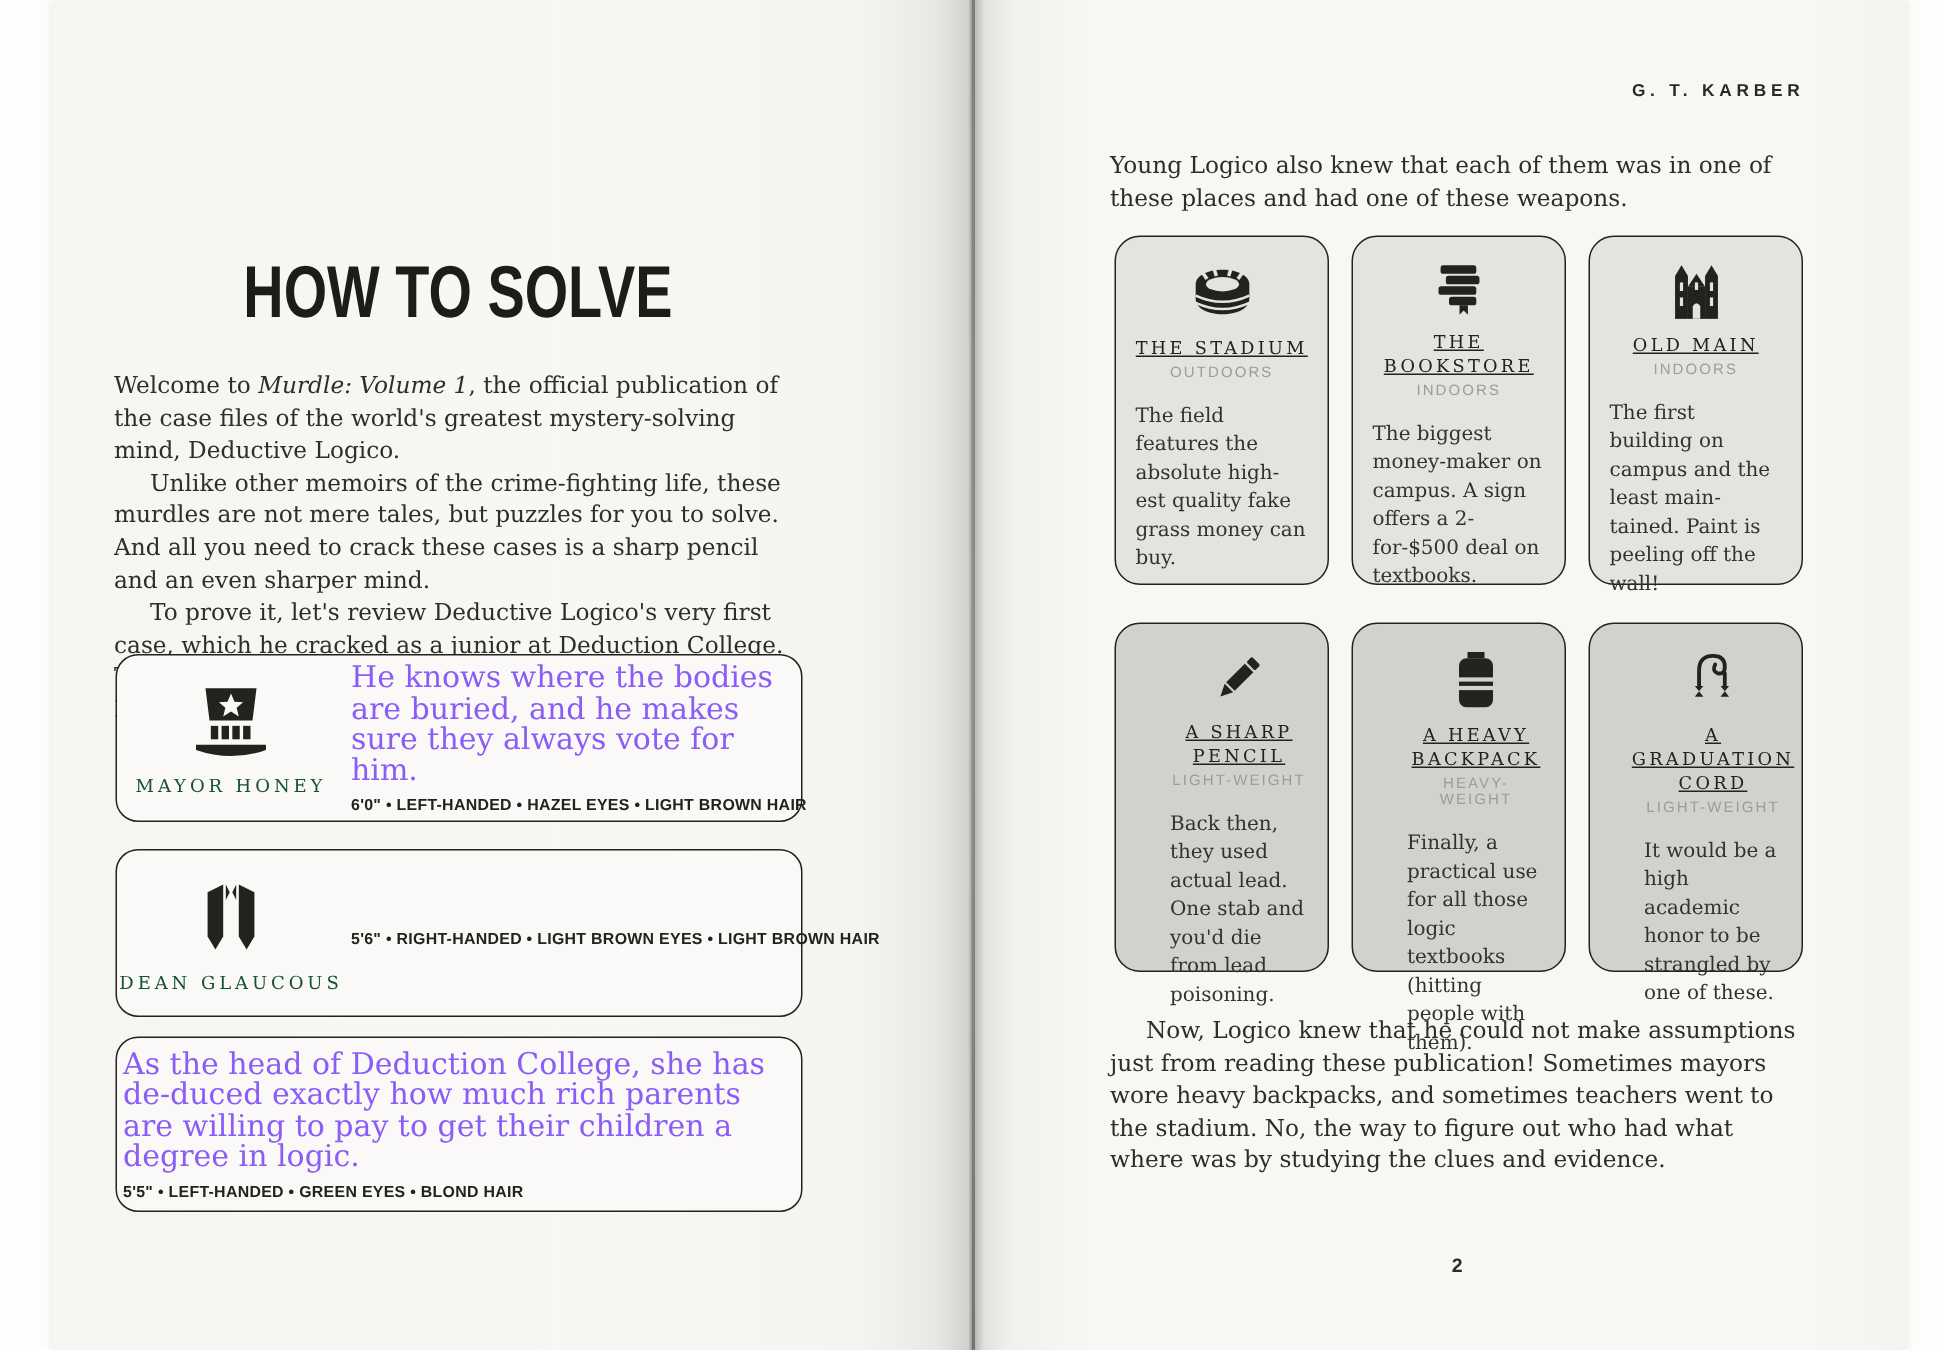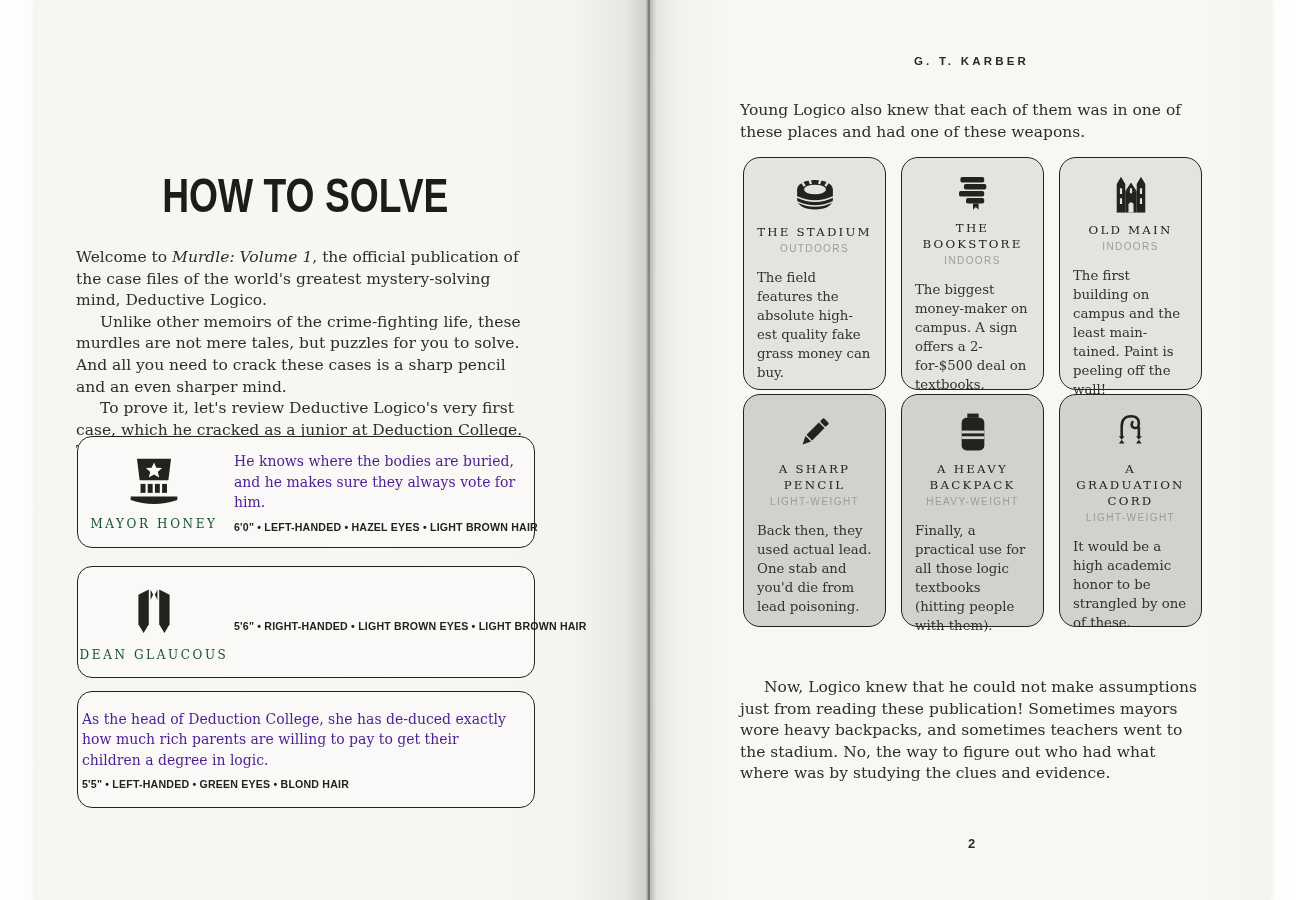--- a/index.html
+++ b/index.html
@@ -64,32 +64,32 @@
   .suspect-left {
     width:152px; flex:0 0 152px;
     display:flex; flex-direction:column; align-items:center; justify-content:center;
     gap:7px; padding-top:4px;
   }
   .suspect-name {
     font-size:12px; letter-spacing:2.6px; color:#14532d;
     text-align:center; line-height:16px; font-weight:500;
   }
   .suspect-right { flex:1; padding-right:22px; padding-left:4px; }
-  .suspect-desc { font-size:14px; line-height:20.5px; color:#4c1d95; }
+  .suspect-desc { font-size:20px; line-height:20.5px; color:#8b5cf6; }
   .suspect-stats {
     margin-top:8px;
     font-family:"Liberation Sans", sans-serif;
     font-weight:bold; font-size:10.6px; letter-spacing:0.2px; color:#23221f;
     white-space:nowrap;
   }
 
   
   .running-head {
     position:absolute; left:90px; width:463px; top:55px;
-    text-align:center;
+    text-align:right;
     font-family:"Liberation Sans", sans-serif;
     font-weight:bold; font-size:11.5px; letter-spacing:3.2px; color:#2a2927;
   }
   .rp-intro {
     position:absolute; left:90px; width:468px; top:100px;
     font-size:15.5px; line-height:21.6px; color:#2e2d2b;
   }
   .rp-closing {
     position:absolute; left:90px; width:468px; top:677px;
     font-size:15.5px; line-height:21.6px; color:#2e2d2b;
@@ -103,27 +103,27 @@
   }
 
   .tile {
     position:absolute; width:143px; height:233px;
     border:1.6px solid #23221f; border-radius:17px;
     padding:17px 13px 0 13px;
     display:flex; flex-direction:column; align-items:center;
   }
   .tile.place  { background:#e4e3e0; }
   .tile.weapon { background:#d2d1ce; }
-  .tile-r1 { top:157px; } .tile-r2 { top:394px; }
+  .tile-r1 { top:157px; } .tile-r2 { top:415px;padding-left:36px; }
   .tile-c1 { left:93px; } .tile-c2 { left:251px; } .tile-c3 { left:409px; }
   .tile-icon { height:40px; display:flex; align-items:center; justify-content:center; }
   .tile-name {
     margin-top:9px; text-align:center;
     font-size:11.8px; letter-spacing:2.2px; line-height:16px;
-    color:#23221f; font-weight:500;
+    color:#23221f; font-weight:500;text-decoration:underline;
   }
   .tile-sub {
     margin-top:3px; text-align:center;
     font-family:"Liberation Sans", sans-serif;
     font-size:10px; letter-spacing:1.4px; color:#9d9c98;
   }
   .tile-desc {
     margin-top:14px; align-self:stretch;
     font-size:13.3px; line-height:19px; color:#33322f;
   }

